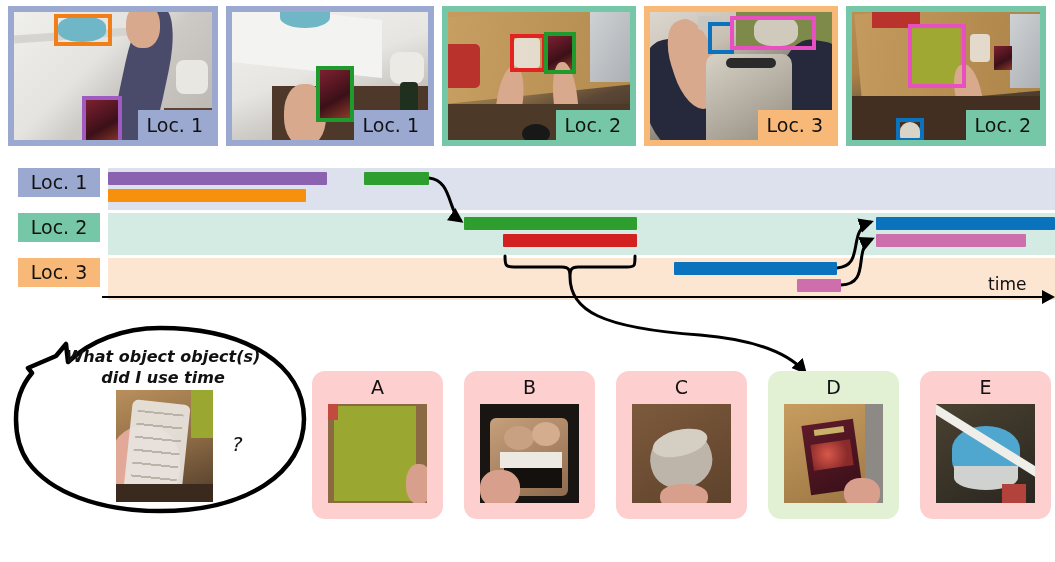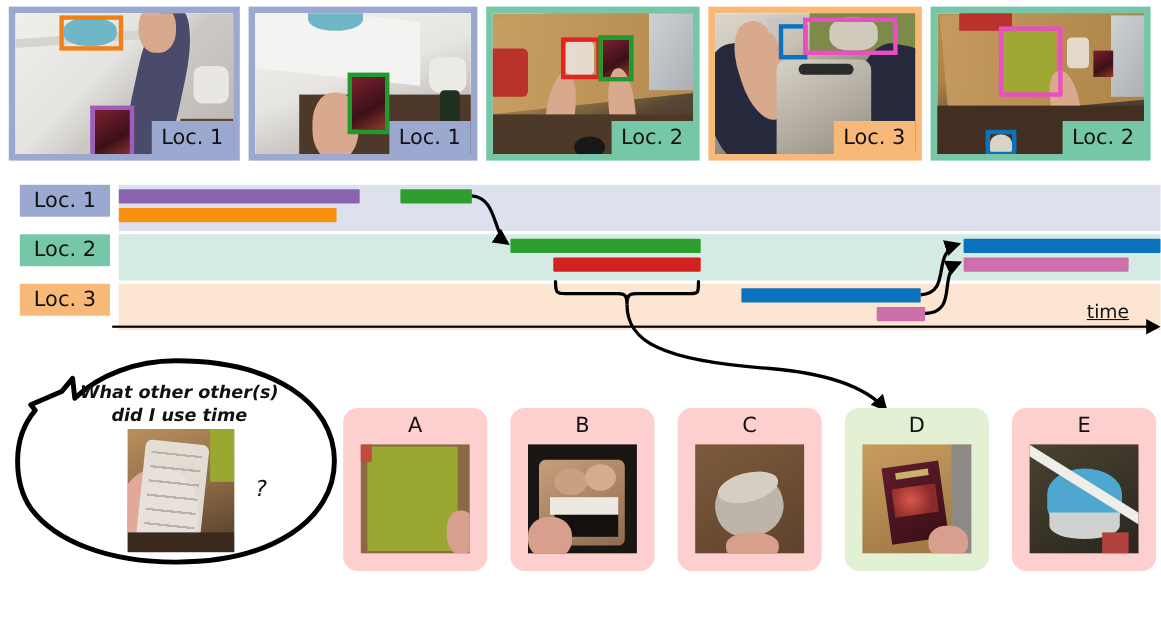--- a/index.html
+++ b/index.html
@@ -38,21 +38,21 @@
   
   #timeline{position:absolute;left:0;top:160;width:1055px;}
   .trow{position:absolute;left:108px;right:0;}
   .tlabel{position:absolute;left:18px;width:82px;text-align:center;
           font-size:19px;color:#111;box-sizing:border-box;padding:3px 0 4px;}
   .bar{position:absolute;height:13px;border-radius:1px;}
   #axis{position:absolute;left:102px;top:296px;width:948px;height:2px;background:#000;}
   #axis-head{position:absolute;left:1042px;top:290px;width:0;height:0;
              border-left:13px solid #000;border-top:7px solid transparent;
              border-bottom:7px solid transparent;}
-  #time-label{position:absolute;left:988px;top:274px;font-size:17px;color:#111;text-decoration:underline;}
+  #time-label{position:absolute;left:988px;top:274px;font-size:17px;color:#111;}
 
   
   #bubble{position:absolute;left:10px;top:322px;width:300px;height:195px;}
   #bubble svg{position:absolute;inset:0;}
   #q-text{position:absolute;left:48px;top:24px;width:210px;text-align:center;
           font-style:italic;font-weight:bold;font-size:16px;line-height:21px;color:#111;}
   #q-img{position:absolute;left:106px;top:68px;width:97px;height:112px;overflow:hidden;
          background:linear-gradient(160deg,#b98f5c,#8e6c45 50%,#4e3a2a);}
   #q-mark{position:absolute;left:222px;top:110px;font-size:20px;font-style:italic;color:#111;}
 
@@ -201,21 +201,21 @@
 <div id="time-label">time</div>
 
 <div id="bubble">
   <svg viewBox="0 0 300 195">
     <path d="M150,6 C238,6 294,44 294,97 C294,150 238,189 150,189
              C88,189 40,170 18,140 C9,127 6,112 6,97
              C6,80 11,64 22,51 L18,46 L46,34 L56,22 L58,40
              C80,19 113,6 150,6 Z" fill="#ffffff" stroke="#000" stroke-width="4.5" stroke-linejoin="round"></path>
   </svg>
   <div id="q-text">
-    <span>What other other(s)</span><br>
+    <span>What object object(s)</span><br>
     <span>did I use time</span>
   </div>
   <div id="q-img">
     <div class="ovl" style="right:0;top:0;width:22px;height:48px;background:#9aa832;"></div>
     <div class="ovl skin" style="left:-6px;top:36px;width:70px;height:78px;background:#e2a898;"></div>
     <div class="ovl tray" style="left:12px;top:12px;width:58px;height:92px;background:rgba(232,229,223,.92);
                 transform:rotate(6deg);border-radius:6px;"></div>
     <div class="ovl" style="left:18px;top:22px;width:46px;height:72px;transform:rotate(6deg);
                 background:repeating-linear-gradient(180deg,rgba(150,142,132,.55) 0 2px,transparent 2px 13px);"></div>
     <div class="ovl" style="left:0;bottom:0;width:97px;height:18px;background:#3a2a1e;"></div>

